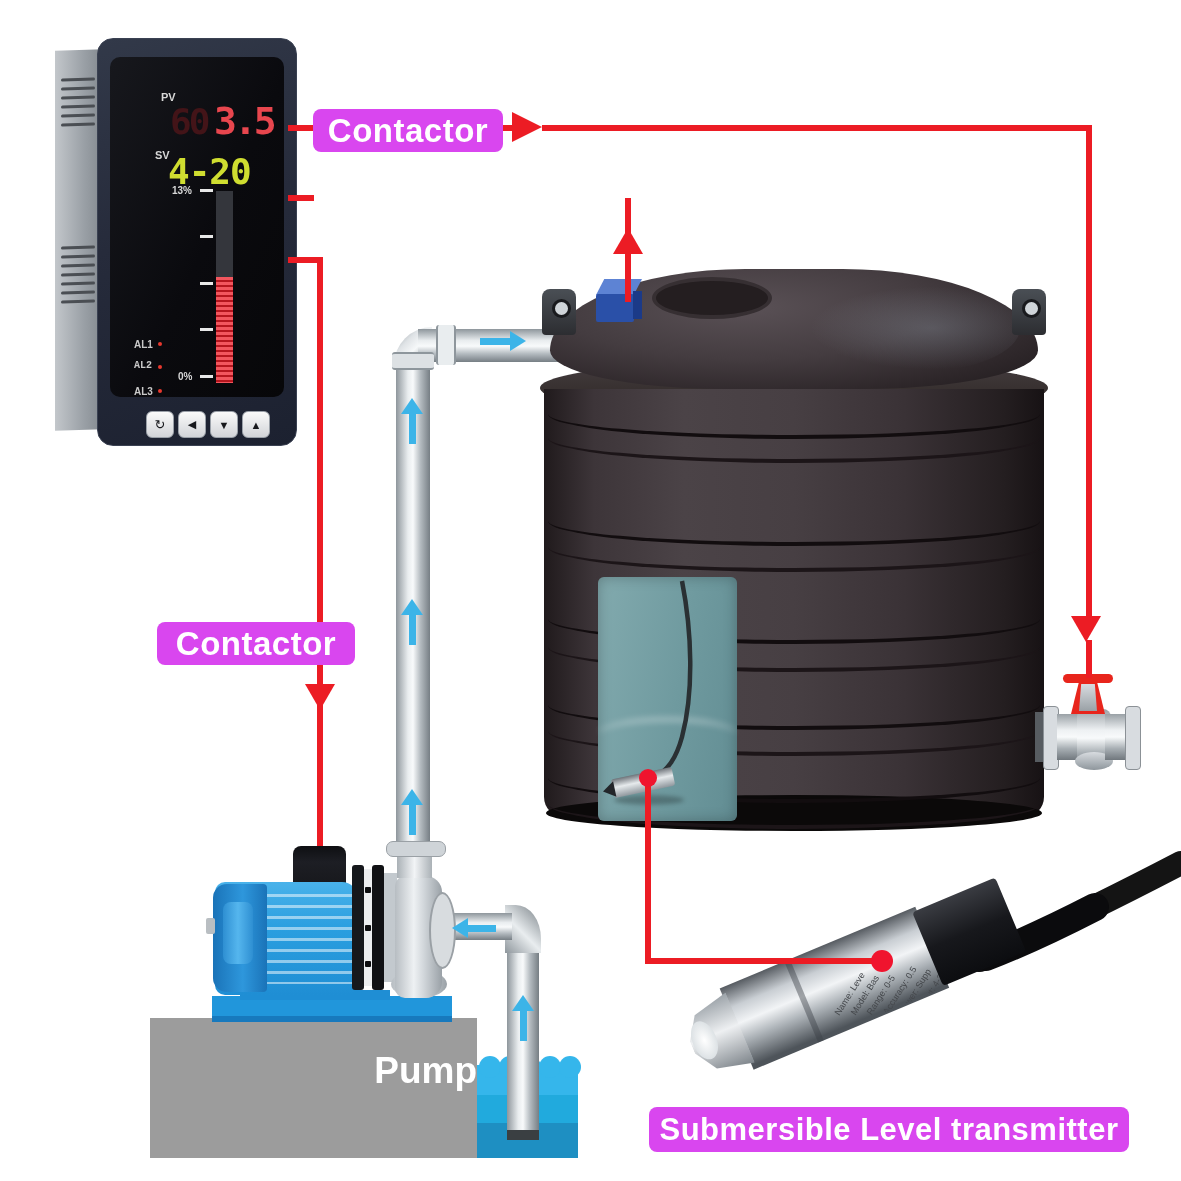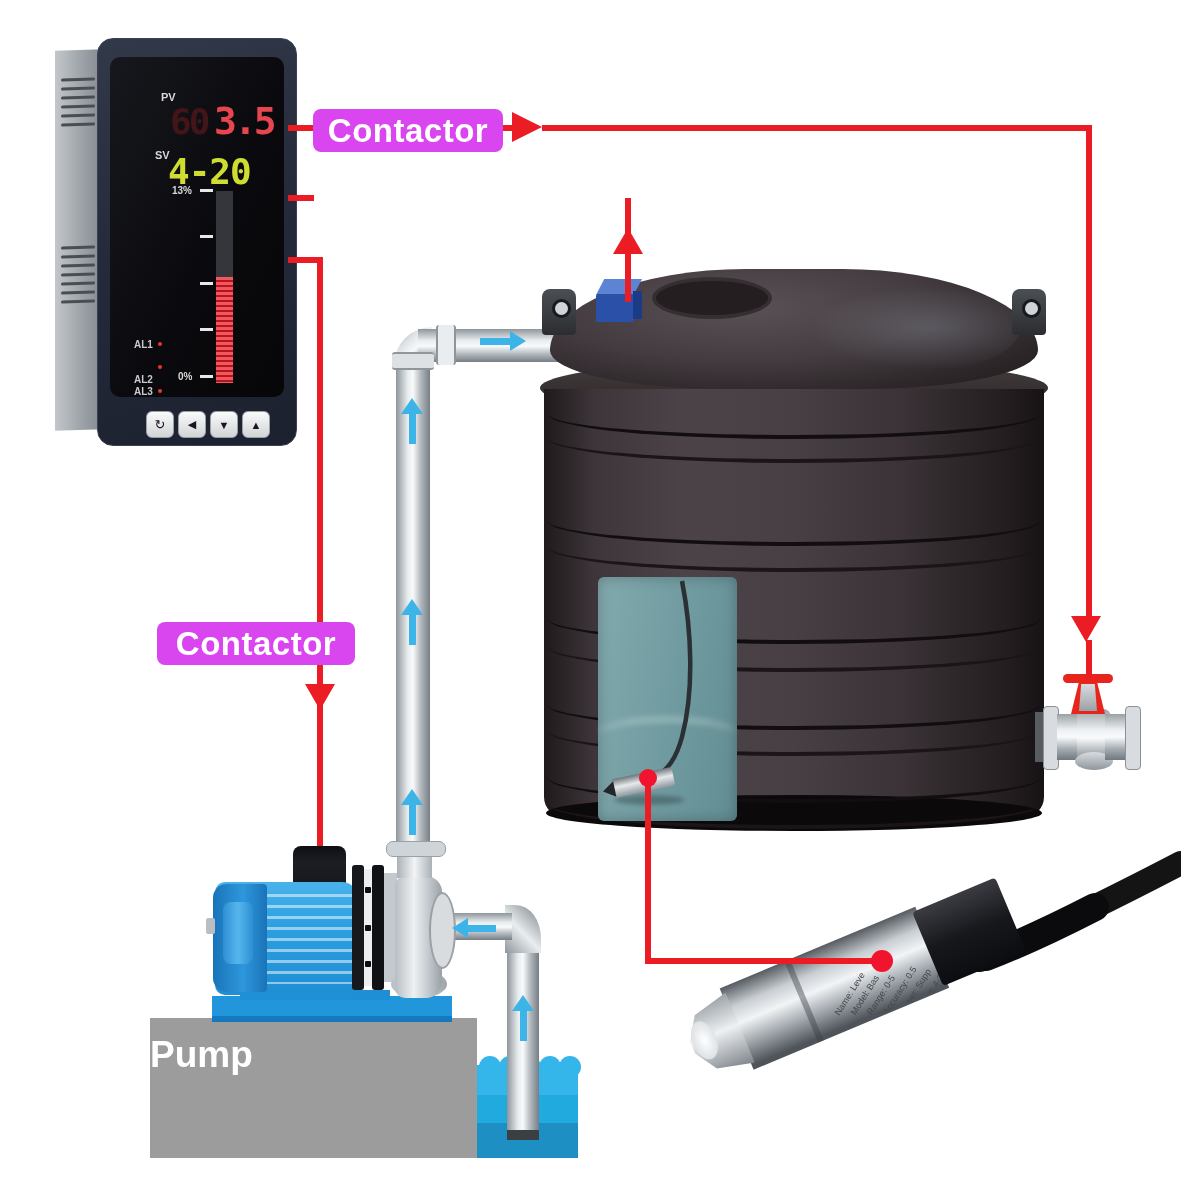--- a/index.html
+++ b/index.html
@@ -84,21 +84,21 @@
     border-top:5px solid rgba(255,255,255,.32);filter:blur(3px);}
   .mini-probe{position:absolute;left:14px;top:196px;width:62px;height:19px;transform:rotate(-12deg);
     background:linear-gradient(180deg,#6e747a,#e6eaec 45%,#8f979d);border-radius:3px;}
   .mini-tip{position:absolute;left:-10px;top:2px;width:0;height:0;border-top:8px solid transparent;
     border-bottom:8px solid transparent;border-right:12px solid #23262a;}
   .mini-shadow{position:absolute;left:16px;top:218px;width:70px;height:10px;border-radius:50%;
     background:rgba(0,0,0,.25);filter:blur(2px);}
   
   .pump{position:absolute;left:145px;top:840px;width:446px;height:320px;z-index:4;}
   .concrete{position:absolute;left:5px;top:178px;width:327px;height:140px;background:#9c9c9c;}
-  .pump-title{margin-top:16px;text-align:left;color:#fff;font-size:37px;font-weight:bold;}
+  .pump-title{margin-top:32px;text-align:right;color:#fff;font-size:37px;font-weight:bold;}
   .water{position:absolute;left:332px;top:225px;width:101px;height:93px;
     background:linear-gradient(180deg,#35b6eb 0 32%,#21aadd 32% 62%,#1e8fc2 62% 100%);}
   .bump{position:absolute;top:-9px;width:22px;height:22px;border-radius:50%;background:#35b6eb;}
   .plate{position:absolute;left:67px;top:156px;width:240px;height:24px;background:#2196db;}
   .plate-sh{position:absolute;left:67px;top:176px;width:240px;height:6px;background:#1779bd;}
   .motor{position:absolute;left:70px;top:42px;width:143px;height:113px;border-radius:10px 16px 12px 10px;
     background:linear-gradient(180deg,#49b2ea,#2b9fe0 40%,#1f8ed4);}
   .fins{position:absolute;left:100px;top:54px;width:110px;height:90px;
     background:repeating-linear-gradient(180deg,rgba(255,255,255,.5) 0 3px,transparent 3px 11px);}
   .motor-cap{position:absolute;left:68px;top:44px;width:54px;height:108px;border-radius:14px 4px 4px 14px;
@@ -351,21 +351,21 @@
         <div class="tickdash" style="left:90px;top:178px;"></div>
         <div class="tickdash" style="left:90px;top:225px;"></div>
         <div class="tickdash" style="left:90px;top:271px;"></div>
         <div class="disp-small" style="left:68px;top:314px;font-size:10px;">0%</div>
         <div class="tickdash" style="left:90px;top:318px;"></div>
         <div class="bar-track">
           <div class="bar-fill"></div>
         </div>
         <div class="al-row" style="left:24px;top:282px;">AL1</div>
         <div class="al-dot" style="left:48px;top:285px;"></div>
-        <div class="al-row" style="left:24px;top:317px;">AL2</div>
+        <div class="al-row" style="left:24px;top:303px;font-family:Liberation Mono, monospace;">AL2</div>
         <div class="al-dot" style="left:48px;top:308px;"></div>
         <div class="al-row" style="left:24px;top:329px;">AL3</div>
         <div class="al-dot" style="left:48px;top:332px;"></div>
 
       </div>
       <div class="cbtn" style="left:48px;font-size:13px;">↻</div>
       <div class="cbtn" style="left:80px;">◀</div>
       <div class="cbtn" style="left:112px;">▼</div>
       <div class="cbtn" style="left:144px;">▲</div>
     </div>
@@ -386,14 +386,15 @@
   <div class="rline" style="left:288px;top:257px;width:32px;height:6px;"></div>
   <div class="arrow-down" style="left:305px;top:684px;"></div>
 
   <div class="rline" style="left:645px;top:778px;width:6px;height:186px;z-index:5;"></div>
   <div class="rline" style="left:645px;top:958px;width:237px;height:6px;z-index:5;"></div>
   <div class="rdot" style="left:639px;top:769px;width:18px;height:18px;"></div>
   <div class="rdot" style="left:871px;top:950px;width:22px;height:22px;"></div>
 
   <div class="glabel" style="left:313px;top:109px;width:190px;height:43px;font-size:33px;">Contactor</div>
   <div class="glabel" style="left:157px;top:622px;width:198px;height:43px;font-size:33px;">Contactor</div>
+  <div class="glabel" style="left:649px;top:1107px;width:480px;height:45px;font-size:31px;">Submersible Level transmitter</div>
 
 </div>
 
 </body></html>

